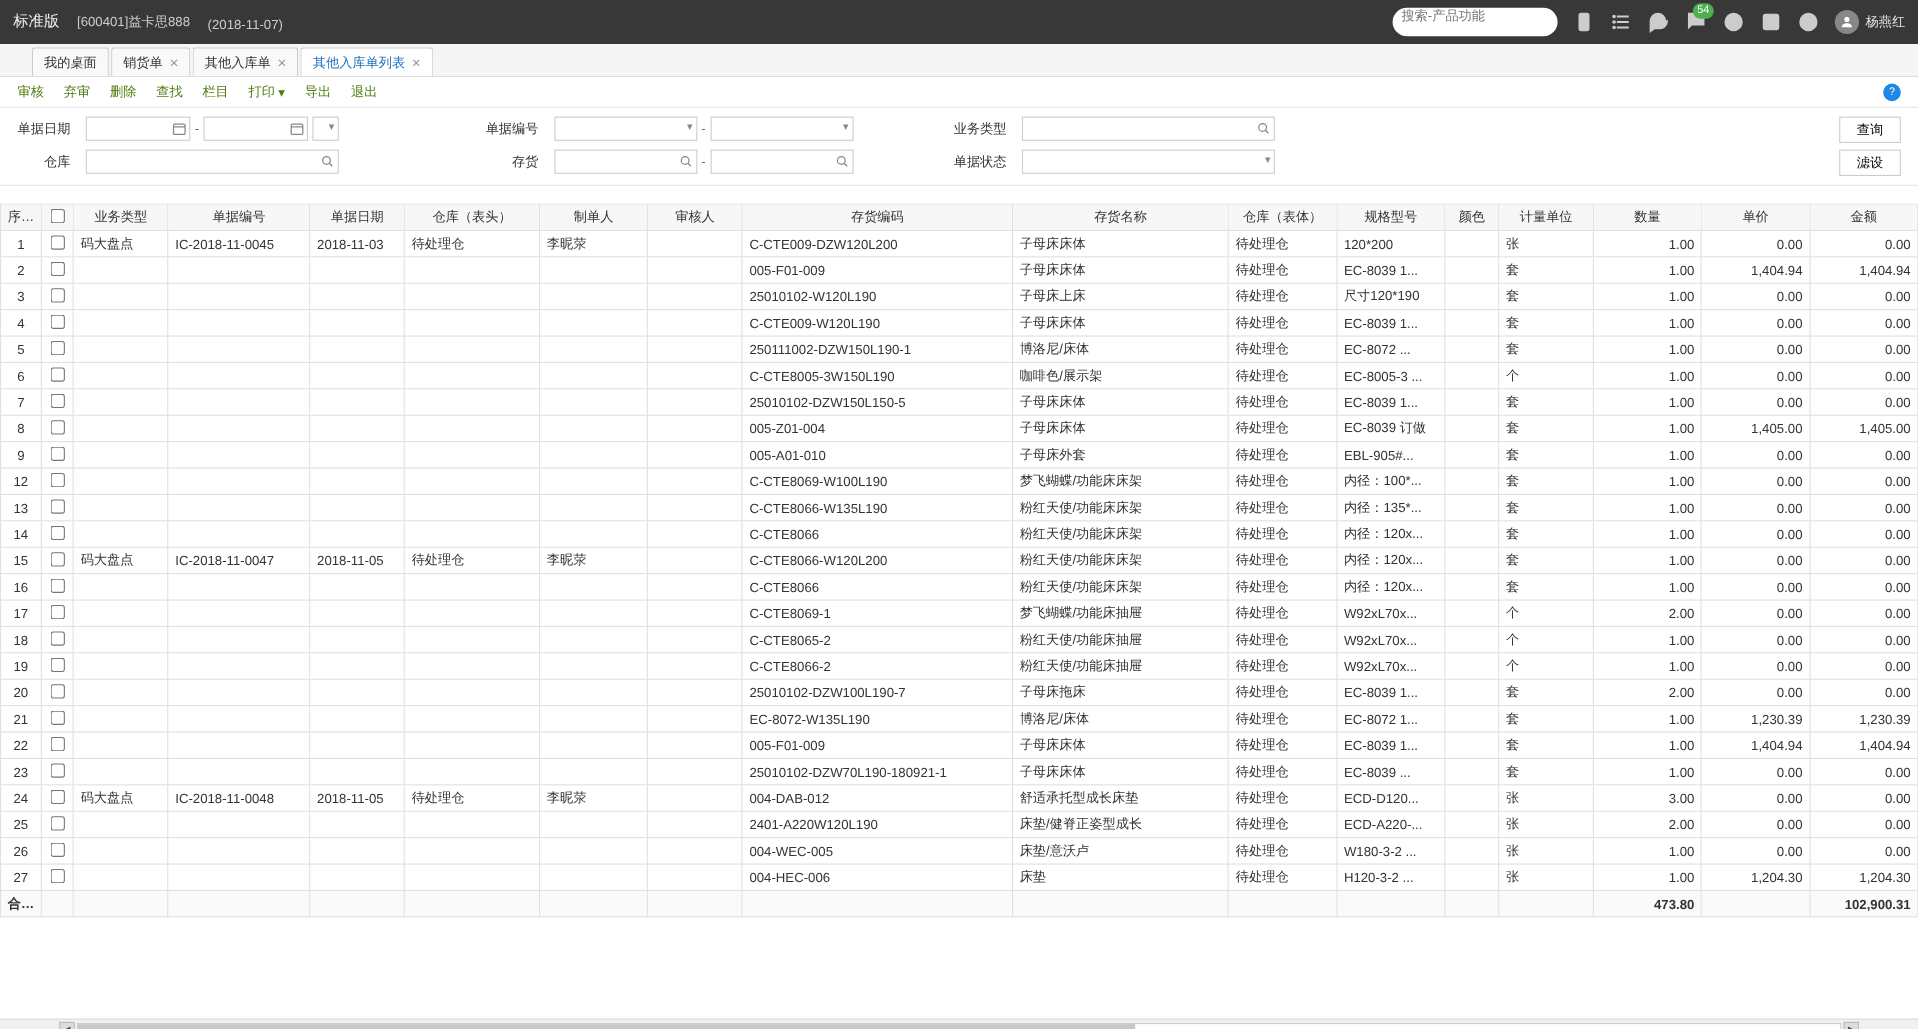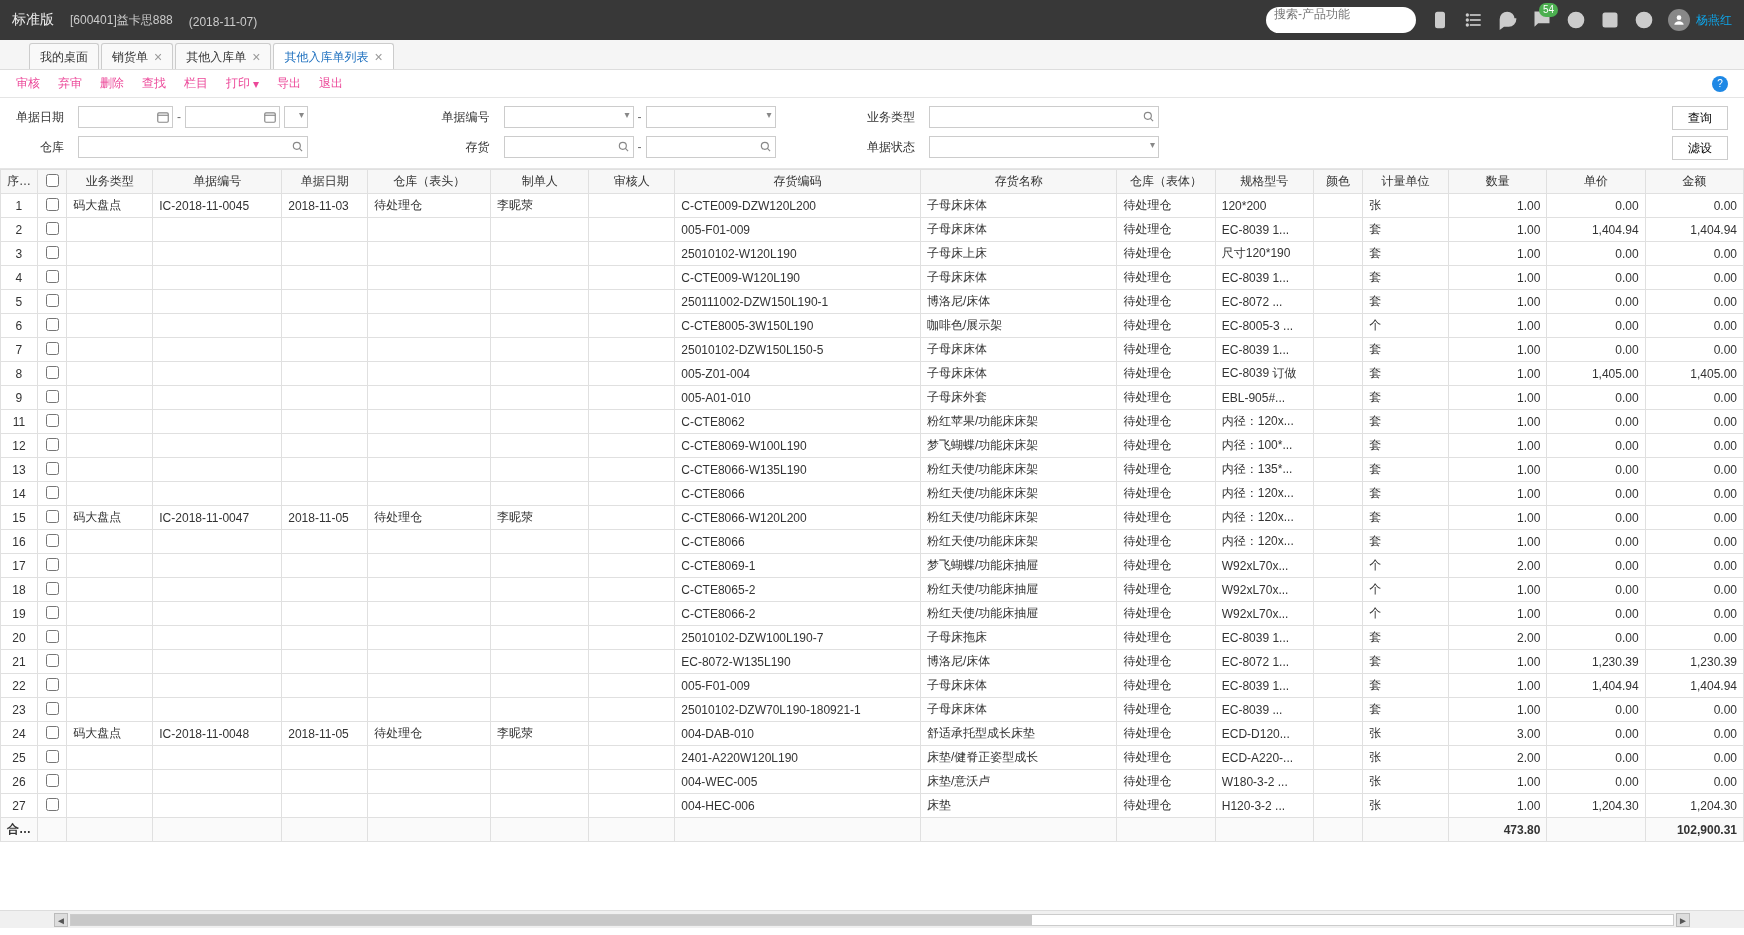--- a/index.html
+++ b/index.html
@@ -9,50 +9,50 @@
 .header { background: #383838; color: #fff; height: 40px; display: flex; align-items: center; padding: 0 12px; }
 .header-left { display: flex; align-items: flex-end; gap: 8px; }
 .logo-text { color: #eee; font-size: 14px; }
 .company-info { color: #ccc; font-size: 12px; margin-left: 8px; }
 .header-right { margin-left: auto; display: flex; align-items: center; gap: 14px; }
 .search-box { display: flex; align-items: flex-start; background: #fff; border-radius: 14px; height: 26px; width: 150px; padding: 0 8px; }
 .search-box input { border: none; outline: none; flex: 1; font-size: 12px; color: #333; background: transparent; }
 .search-icon { width: 16px; height: 16px; color: #666; }
 .header-icon { width: 20px; height: 20px; fill: #ccc; cursor: pointer; position: relative; }
 .badge { position: absolute; top: -6px; right: -6px; background: #4caf50; color: #fff; border-radius: 8px; padding: 0 4px; font-size: 10px; line-height: 14px; }
-.user-area { display: flex; align-items: center; gap: 6px; color: #0ea5e9; cursor: pointer; }
+.user-area { display: flex; align-items: center; gap: 6px; color: #e5e5e5; cursor: pointer; }
 .avatar { width: 22px; height: 22px; border-radius: 50%; background: #888; display:flex;align-items:center;justify-content:center;}
 
 
 .tabs-bar { background: #f5f5f5; border-bottom: 1px solid #ddd; height: 30px; display: flex; align-items: flex-end; padding-left: 29px; }
 .tab { height: 26px; line-height: 26px; padding: 0 10px; border: 1px solid #ccc; border-bottom: none; background: #f9f9f9; margin-right: 2px; border-radius: 3px 3px 0 0; display: flex; align-items: center; gap: 6px; cursor: pointer; color: #333;}
 .tab.active { background: #fff; color: #1e70bf; }
 .tab-close { color: #999; font-size: 14px; }
 
 
 .toolbar { height: 28px; border-bottom: 1px solid #e5e5e5; display: flex; align-items: center; padding: 0 16px; gap: 18px; background: #fff; }
-.toolbar-item { color: #ec4899; cursor: pointer; display:flex; align-items:center; gap:3px;}
+.toolbar-item { color: #4d7c0f; cursor: pointer; display:flex; align-items:center; gap:3px;}
 .toolbar-right { margin-left: auto; display:flex; gap:6px;}
 .toolbar-icon-btn { width:16px; height:16px; border-radius:50%; background:#1e88e5; color:#fff; display:flex;align-items:center;justify-content:center;font-size:10px;cursor:pointer;}
 
 
 .filter-area { padding: 8px 16px; display: flex; align-items: flex-start; border-bottom: 1px solid #e5e5e5;}
 .filter-grid { display: grid; grid-template-columns: auto 1fr auto 1fr auto 1fr auto 1fr; gap: 8px 10px; align-items: center; flex:1;}
 .filter-label { text-align: right; color: #333; padding-right: 4px; white-space: nowrap;}
 .filter-input-group { display: flex; align-items: center; gap: 4px; }
 .filter-input { height: 22px; border: 1px solid #ccc; width: 95px; padding: 0 18px 0 4px; position: relative; background:#fff;}
 .filter-input.wide { width: 230px; }
 .filter-input-wrap { position: relative; display:inline-block;}
 .input-icon { position: absolute; right: 3px; top: 50%; transform: translateY(-50%); width:14px; height:14px; color:#888; pointer-events:none;}
 .dash { color: #666; }
 .filter-btns { display: flex; flex-direction: column; gap: 6px; margin-left: 16px;}
 .btn { border: 1px solid #ccc; background: #fff; height: 24px; width: 56px; cursor: pointer; font-size:12px;}
 
 
-.table-wrap { overflow: auto; height: calc(100vh - 40px - 30px - 28px - 68px - 28px); }
+.table-wrap { overflow: auto; height: calc(100vh - 40px - 30px - 28px - 68px - 28px); margin-top: 16px; }
 table { border-collapse: collapse; width: 100%; table-layout: fixed;}
 th, td { border: 1px solid #e0e0e0; padding: 3px 6px; height: 22px; font-size: 12px; overflow: hidden; white-space: nowrap; text-overflow: ellipsis; }
 th { background: #f7f7f7; color: #333; font-weight: normal; text-align: center; position: sticky; top: 0;}
 td { color: #333; }
 td.num { text-align: right; }
 td.center { text-align: center; }
 input[type=checkbox]{ cursor:pointer;}
 
 
 .totals-row td { background: #fafafa; font-weight: bold; }
@@ -436,39 +436,20 @@
           <td>子母床外套</td>
           <td>待处理仓</td>
           <td>EBL-905#...</td>
           <td></td>
           <td>套</td>
           <td class="num">1.00</td>
           <td class="num">0.00</td>
           <td class="num">0.00</td>
         </tr>
         <tr>
-          <td class="center">11</td>
-          <td class="center"><input type="checkbox" style=""></td>
-          <td></td>
-          <td></td>
-          <td></td>
-          <td></td>
-          <td></td>
-          <td></td>
-          <td>C-CTE8062</td>
-          <td>粉红苹果/功能床床架</td>
-          <td>待处理仓</td>
-          <td>内径：120x...</td>
-          <td></td>
-          <td>套</td>
-          <td class="num">1.00</td>
-          <td class="num">0.00</td>
-          <td class="num">0.00</td>
-        </tr>
-        <tr>
           <td class="center">12</td>
           <td class="center"><input type="checkbox" style=""></td>
           <td></td>
           <td></td>
           <td></td>
           <td></td>
           <td></td>
           <td></td>
           <td>C-CTE8069-W100L190</td>
           <td>梦飞蝴蝶/功能床床架</td>
@@ -691,21 +672,21 @@
         </tr>
         <tr>
           <td class="center">24</td>
           <td class="center"><input type="checkbox" style=""></td>
           <td>码大盘点</td>
           <td>IC-2018-11-0048</td>
           <td>2018-11-05</td>
           <td>待处理仓</td>
           <td>李昵荥</td>
           <td></td>
-          <td>004-DAB-010</td>
+          <td>004-DAB-012</td>
           <td>舒适承托型成长床垫</td>
           <td>待处理仓</td>
           <td>ECD-D120...</td>
           <td></td>
           <td>张</td>
           <td class="num">3.00</td>
           <td class="num">0.00</td>
           <td class="num">0.00</td>
         </tr>
         <tr>

